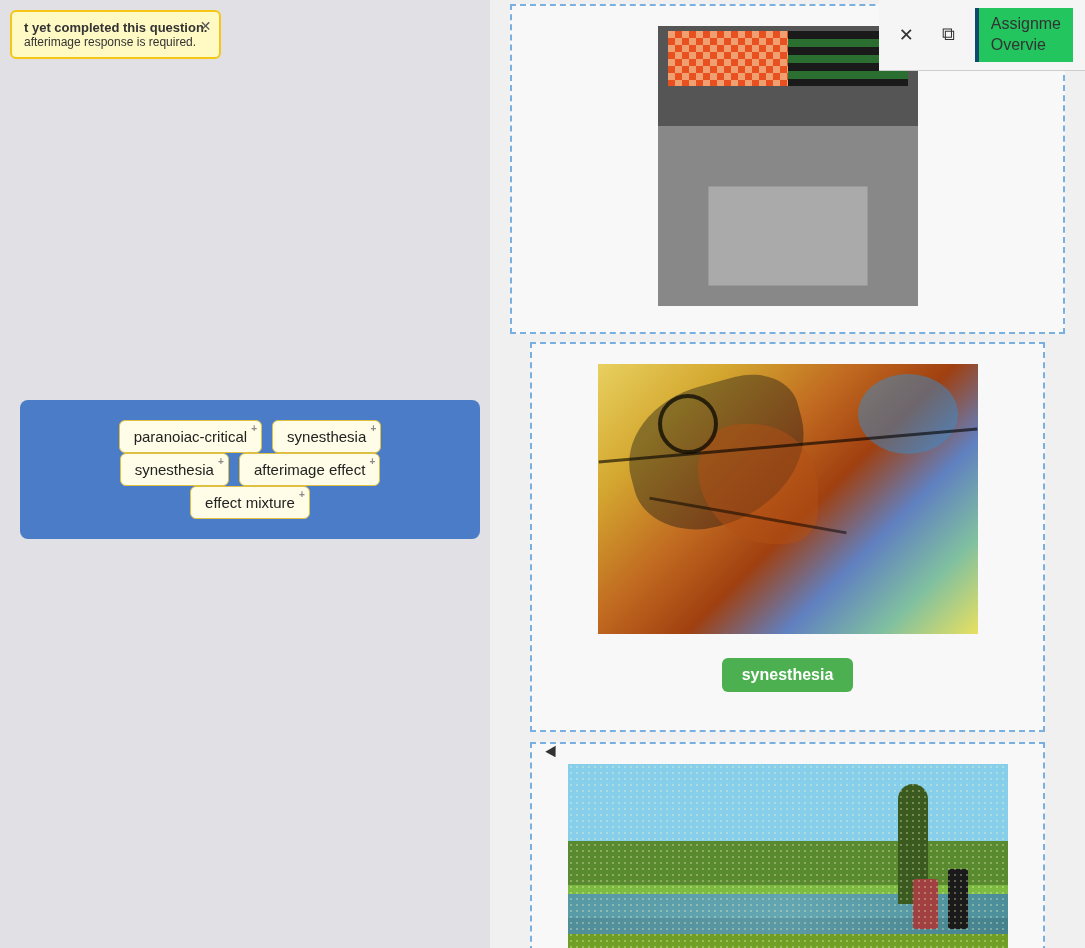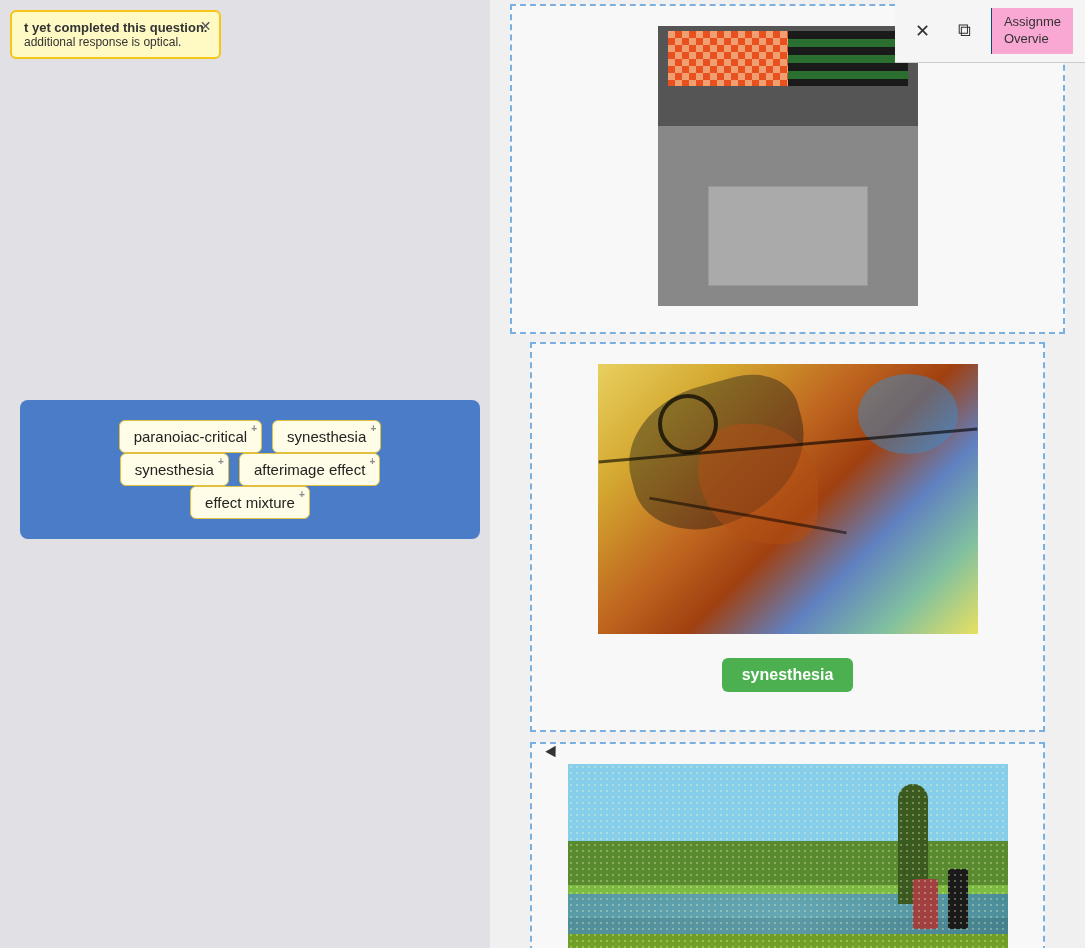--- a/index.html
+++ b/index.html
@@ -57,24 +57,24 @@
     }
     .control-btn {
       background: none;
       border: none;
       cursor: pointer;
       font-size: 18px;
       color: #333;
       padding: 4px 8px;
     }
     .assignment-overview {
-      background: #f9a8d4;
-      border-left: 1px solid #0c4a6e;
+      background: #22c55e;
+      border-left: 4px solid #0c4a6e;
       padding: 6px 12px;
-      font-size: 13px;
+      font-size: 16px;
       line-height: 1.3;
       color: #333;
     }
 
     
     .left-panel {
       position: absolute;
       left: 0;
       top: 0;
       width: 490px;
@@ -332,21 +332,21 @@
       transform: rotate(-30deg);
       z-index: 100;
     }
   </style>
 </head>
 <body>
 
 <div class="warning-banner">
   <span class="warning-close">✕</span>
   <div class="warning-text">t yet completed this question.</div>
-  <div class="warning-sub">additional response is optical.</div>
+  <div class="warning-sub">afterimage response is required.</div>
 </div>
 
 <div class="top-right-controls">
   <button class="control-btn">✕</button>
   <button class="control-btn">⧉</button>
   <div class="assignment-overview">
     <div>Assignme</div>
     <div>Overvie</div>
   </div>
 </div>

